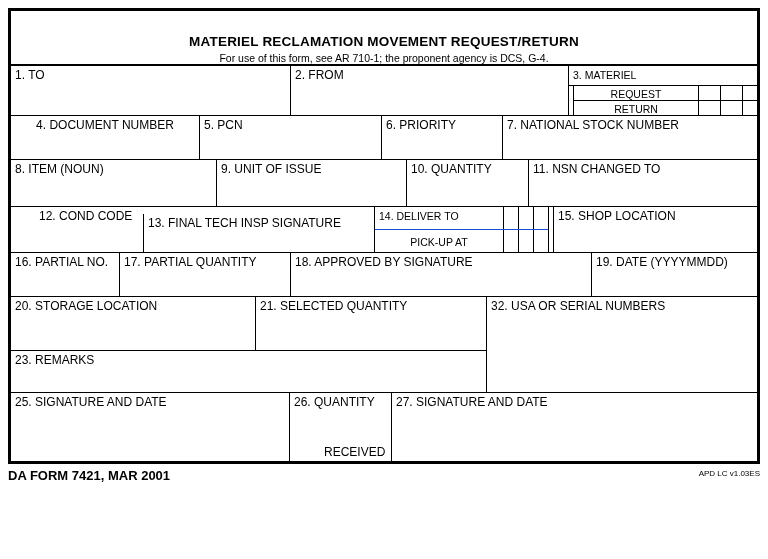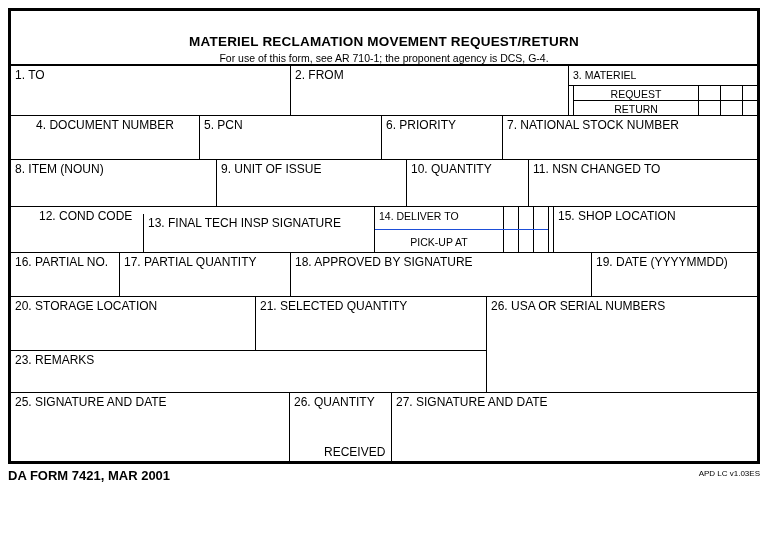--- a/index.html
+++ b/index.html
@@ -213,21 +213,21 @@
             <span class="lbl">21. SELECTED QUANTITY</span>
           </div>
         </div>
         <div class="r7">
           <div class="cell c23">
             <span class="lbl">23. REMARKS</span>
           </div>
         </div>
       </div>
       <div class="cell c22">
-        <span class="lbl">26. USA OR SERIAL NUMBERS</span>
+        <span class="lbl">32. USA OR SERIAL NUMBERS</span>
       </div>
     </div>
 
     <div class="row last">
       <div class="cell c25">
         <span class="lbl">25. SIGNATURE AND DATE</span>
       </div>
       <div class="cell c26">
         <div class="lbl">26. QUANTITY</div>
         <div class="lbl line2-received">RECEIVED</div>

